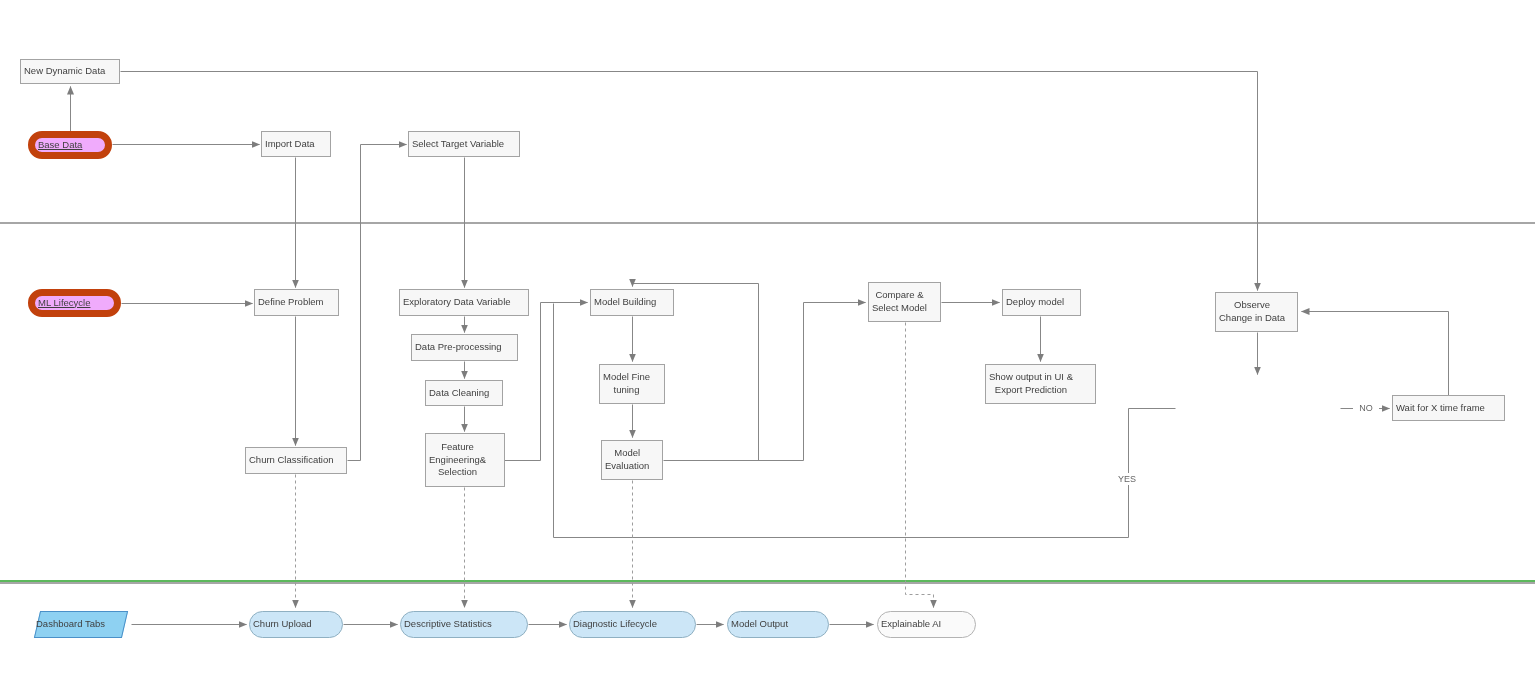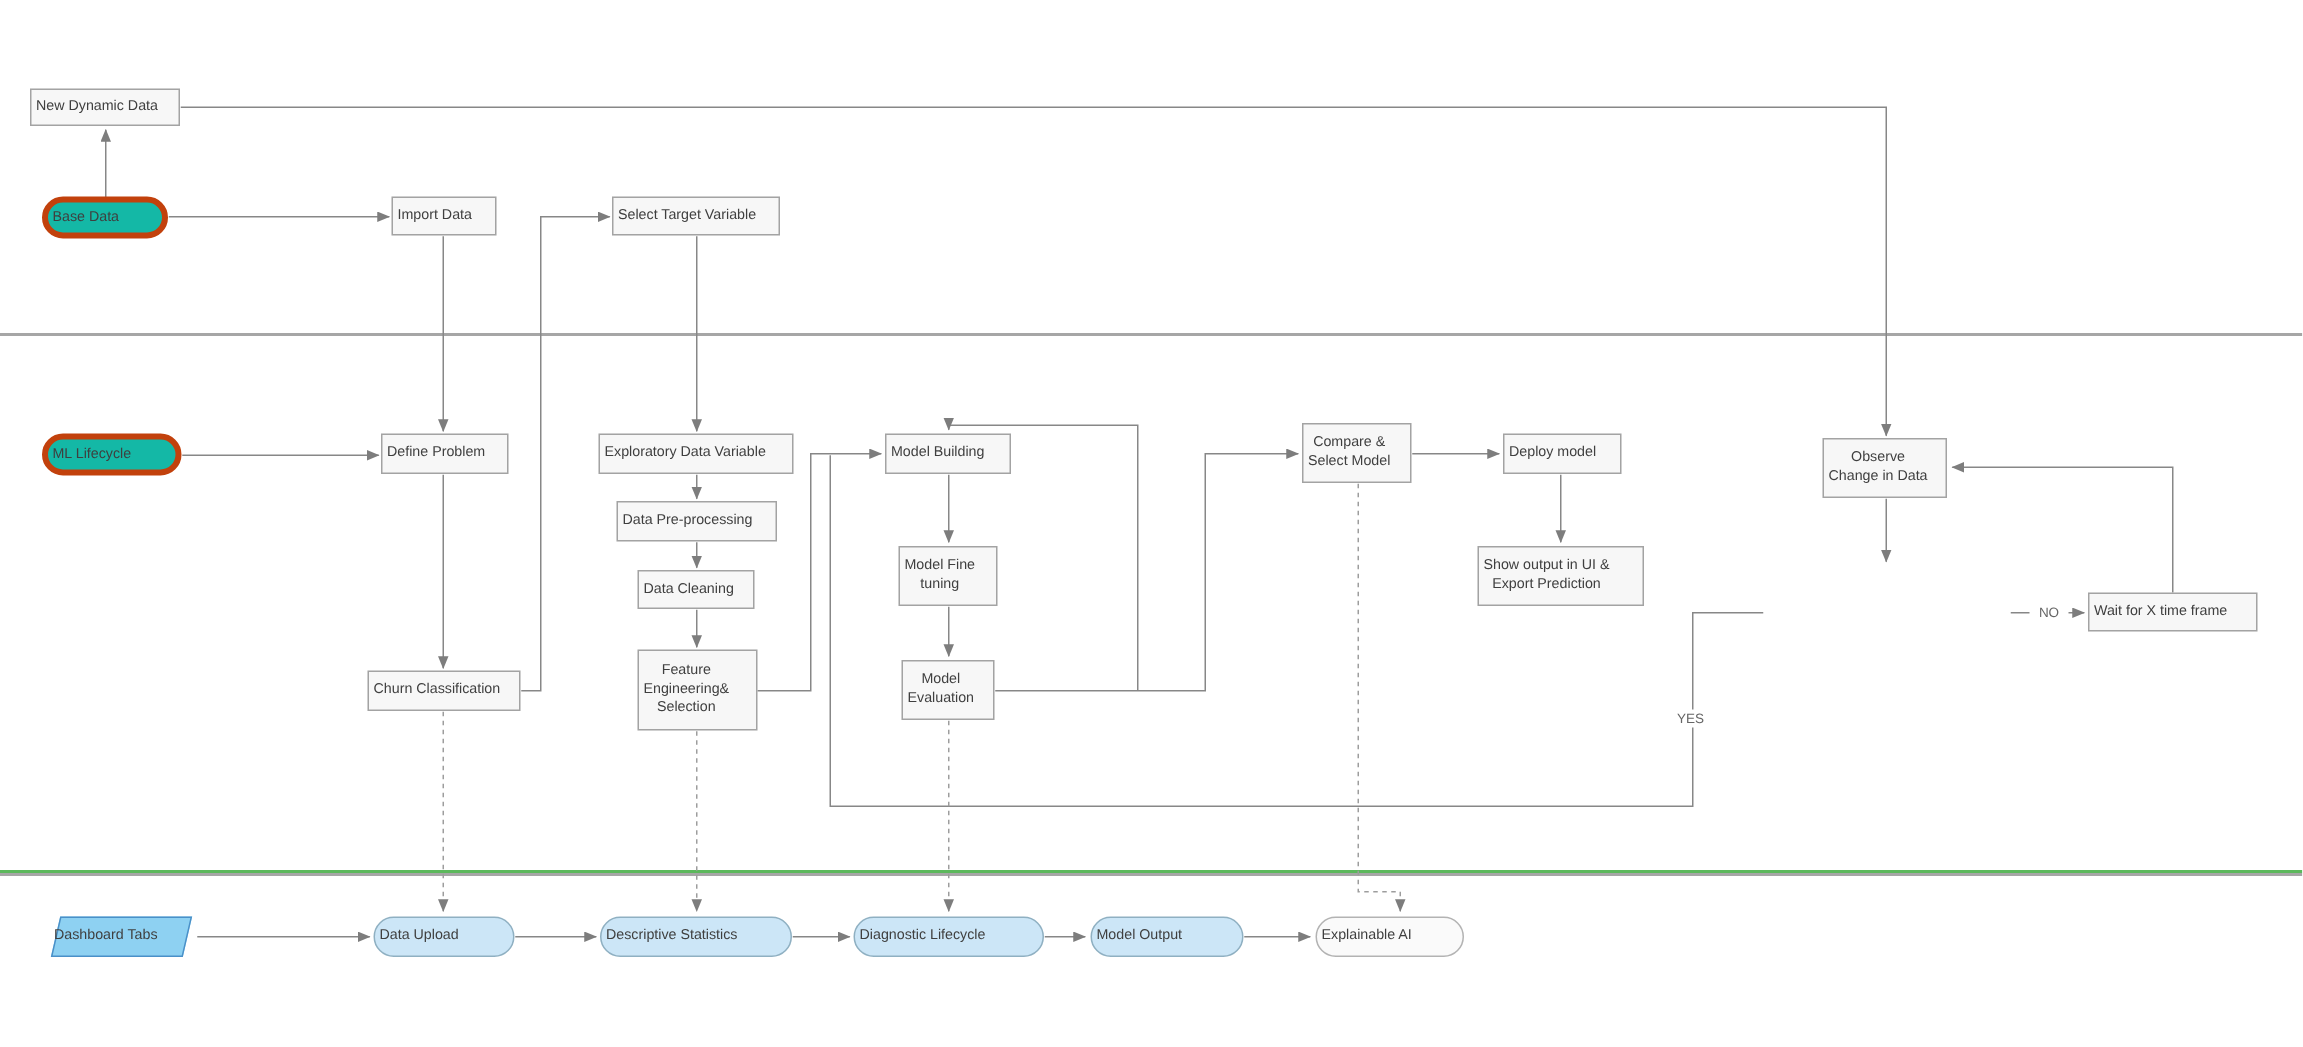--- a/index.html
+++ b/index.html
@@ -13,21 +13,21 @@
   #divider-green-gray{top:582px;height:2px;background:#a6a6a6;}
 
   svg.connectors{position:absolute;left:0;top:0;z-index:2;}
 
   .node{
     position:absolute;z-index:3;display:flex;align-items:center;justify-content:flex-start;
     box-sizing:border-box;text-align:center;color:#3f3f3f;font-size:9.5px;line-height:1.35;
   }
   .node .lbl{white-space:pre-line;padding:0 3px;position:relative;z-index:2;}
   .box{background:#f7f7f7;border:1px solid #a3a3a3;}
-  .pill{background:#14b8a6;border:4px solid #c2410c;border-radius:14px;}
+  .pill{background:#f0abfc;border:7px solid #c2410c;border-radius:14px;text-decoration:underline;}
   .pill-light{background:#cce6f7;border:1px solid #8fb0c2;border-radius:14px;}
   .pill-white{background:#fafafa;border:1px solid #b3b3b3;border-radius:14px;}
   .para{background:transparent;border:none;}
   .para .para-bg{
     position:absolute;left:4px;right:4px;top:0;bottom:0;
     background:#8ed1f2;border:1px solid #4a90c8;transform:skewX(-13deg);z-index:1;
   }
   .diamond{background:transparent;border:none;}
   .diamond svg{position:absolute;left:0;top:0;z-index:1;}
 
@@ -182,21 +182,21 @@
   </div>
 
   <div class="edge-label" style="left:1112px;top:473px;width:24px">YES</div>
   <div class="edge-label" style="left:1353px;top:402px;width:20px">NO</div>
 
   <div class="node para" style="left:33px;top:611px;width:96px;height:27px">
     <div class="para-bg"></div>
     <span class="lbl">Dashboard Tabs</span>
   </div>
   <div class="node pill-light" style="left:249px;top:611px;width:94px;height:27px">
-    <span class="lbl">Data Upload</span>
+    <span class="lbl">Churn Upload</span>
   </div>
   <div class="node pill-light" style="left:400px;top:611px;width:128px;height:27px">
     <span class="lbl">Descriptive Statistics</span>
   </div>
   <div class="node pill-light" style="left:569px;top:611px;width:127px;height:27px">
     <span class="lbl">Diagnostic Lifecycle</span>
   </div>
   <div class="node pill-light" style="left:727px;top:611px;width:102px;height:27px">
     <span class="lbl">Model Output</span>
   </div>

